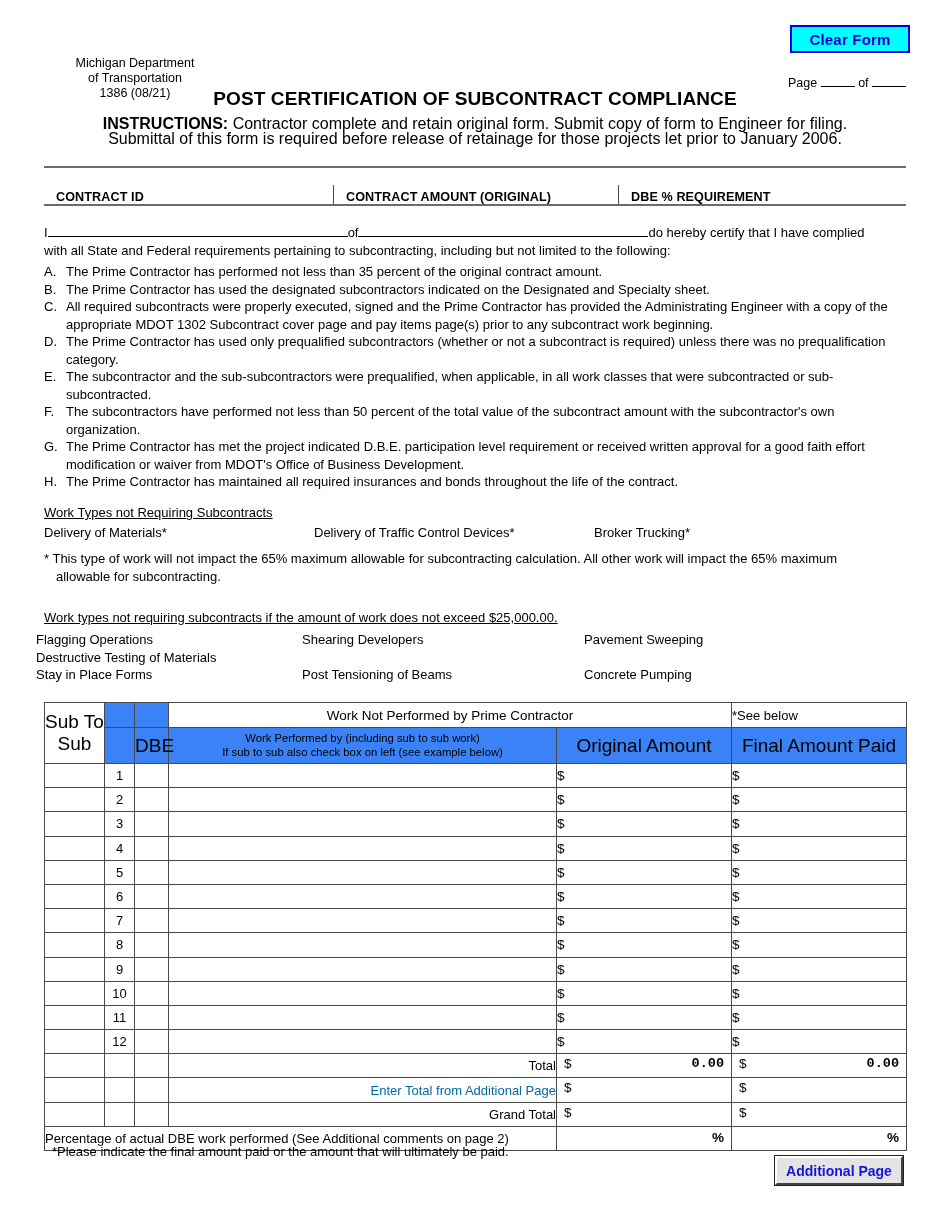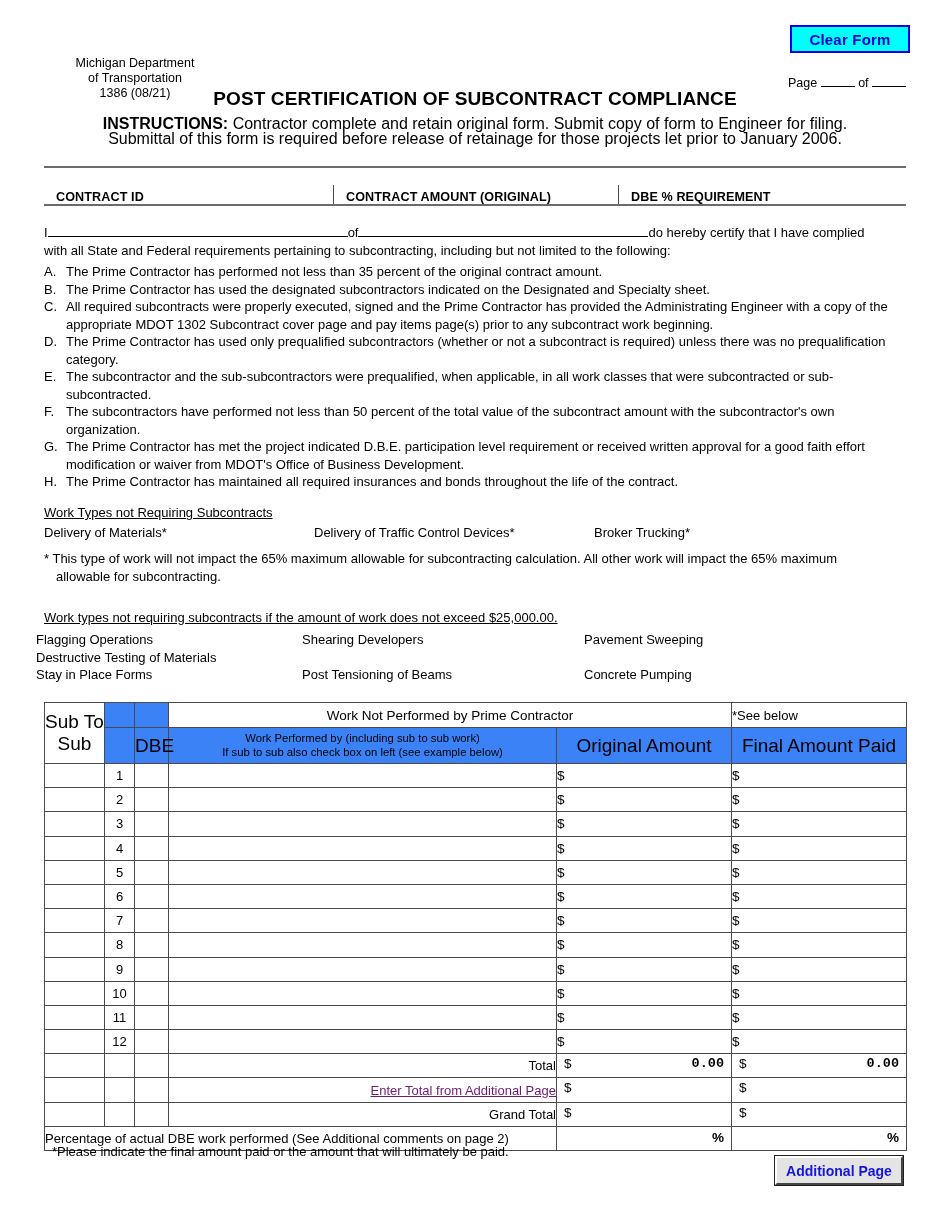--- a/index.html
+++ b/index.html
@@ -191,21 +191,21 @@
   .th-see { font-size: 13px; padding-left: 8px; }
 
   .row-num { text-align: center; font-size: 13px; }
   .dollar { padding-left: 7px; font-size: 13.5px; }
   .cellrow { height: 24.2px; }
 
   .tot-label {
     text-align: right; padding-right: 8px;
     font-weight: bold; font-size: 13px;
   }
-  .tot-label-blue { color: #701a75; text-decoration: underline; }
+  .tot-label-blue { color: #0369a1; }
   .amt-cell { font-size: 13.5px; position: relative; }
   .amt-cell .d { position: absolute; left: 7px; top: 2px; }
   .amt-cell .v { position: absolute; right: 7px; top: 2px; font-weight: bold; font-family: Liberation Mono, monospace; }
   .pct-row td { height: 26px; }
   .pct-label { padding-left: 8px; font-size: 13px; }
   .pct-cell { position: relative; }
   .pct-cell .p { position: absolute; right: 7px; top: 3px; font-weight: bold; font-size: 13.5px; }
 
   
   .footer-note {

